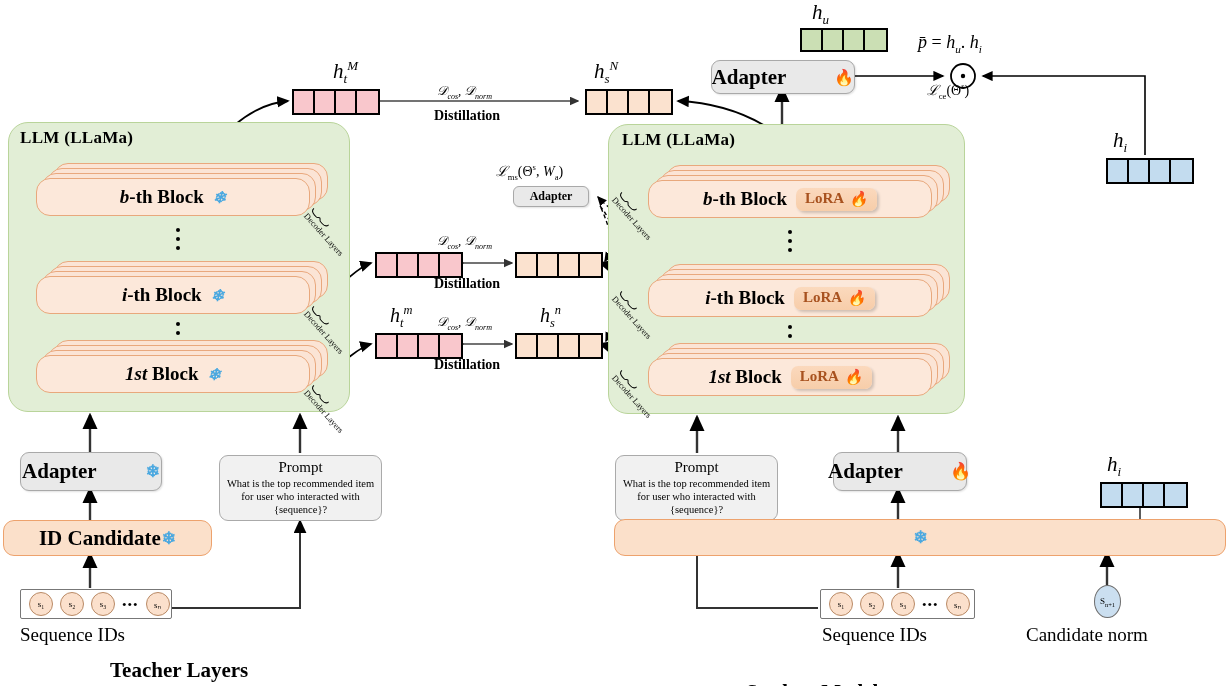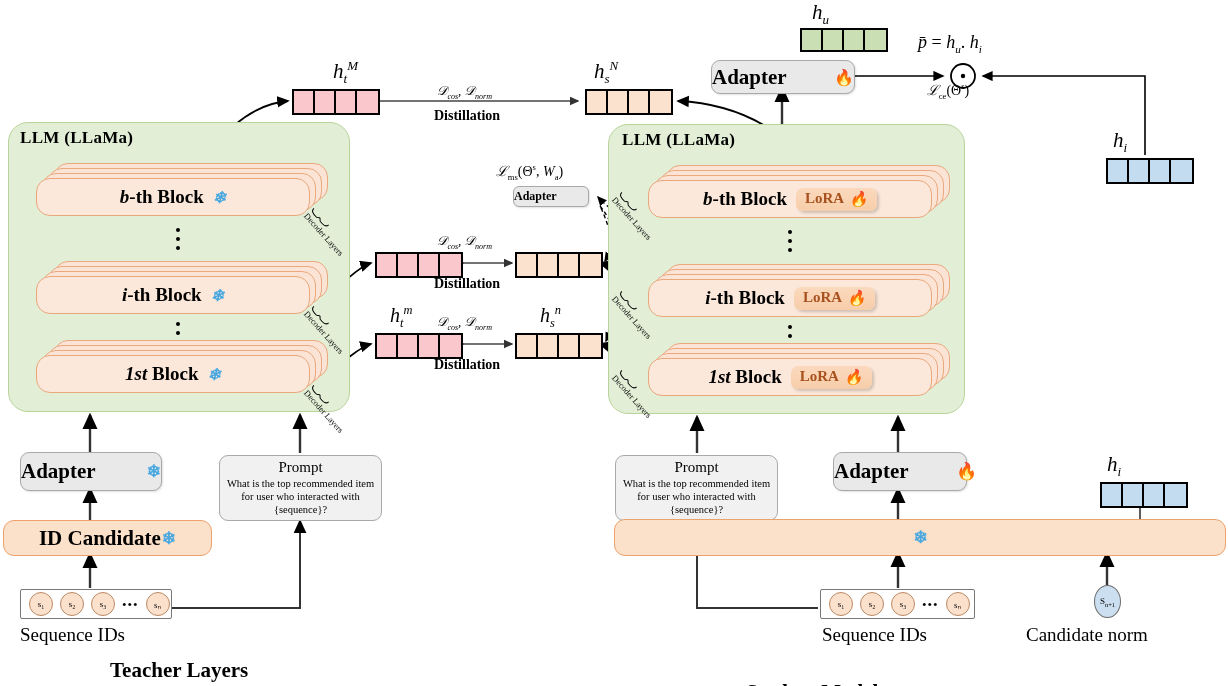--- a/index.html
+++ b/index.html
@@ -59,21 +59,21 @@
   .vec div{border-right:2px solid #000;box-sizing:border-box;}
   .vec div:last-child{border-right:none;}
   .vec.pink div{background:#f9c7cc;}
   .vec.peach div{background:#fbe2cf;}
   .vec.green div{background:#cbdfb4;}
   .vec.blue div{background:#c3dcef;}
 
   
   .pill{
     position:absolute;background:#e9e9e9;border:1.3px solid #a9a9a9;border-radius:9px;
-    display:flex;align-items:center;justify-content:space-between;
+    display:flex;align-items:center;justify-content:center;
     font-family:"Liberation Serif",serif;font-weight:bold;color:#000;
     box-shadow:1px 1px 2px rgba(0,0,0,.12);
     gap:48px;
   }
   .pill.small{border-radius:6px;font-size:12px;}
   .orangebar{
     position:absolute;background:#fbe0ca;border:1.4px solid #eda26d;border-radius:11px;
     display:flex;align-items:center;justify-content:center;
     font-family:"Liberation Serif",serif;font-weight:bold;color:#000;
   }

